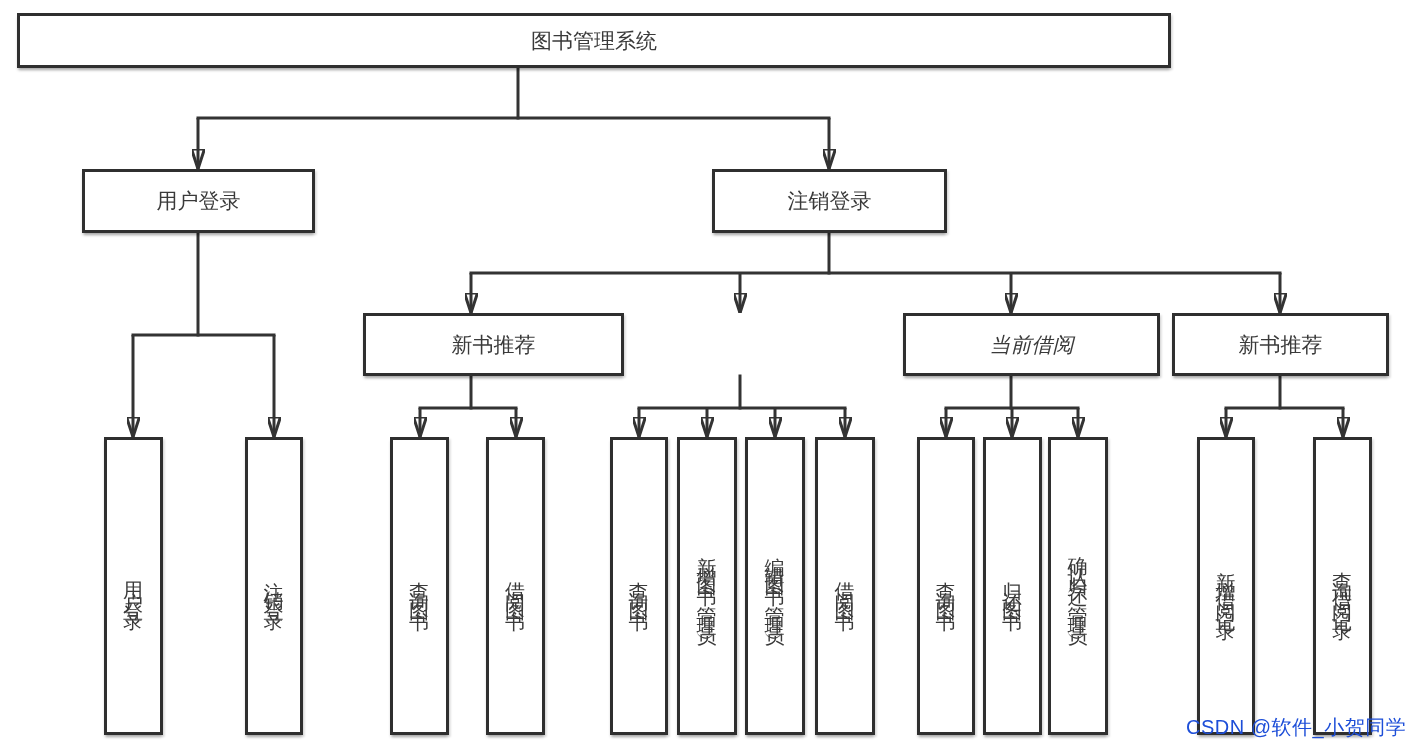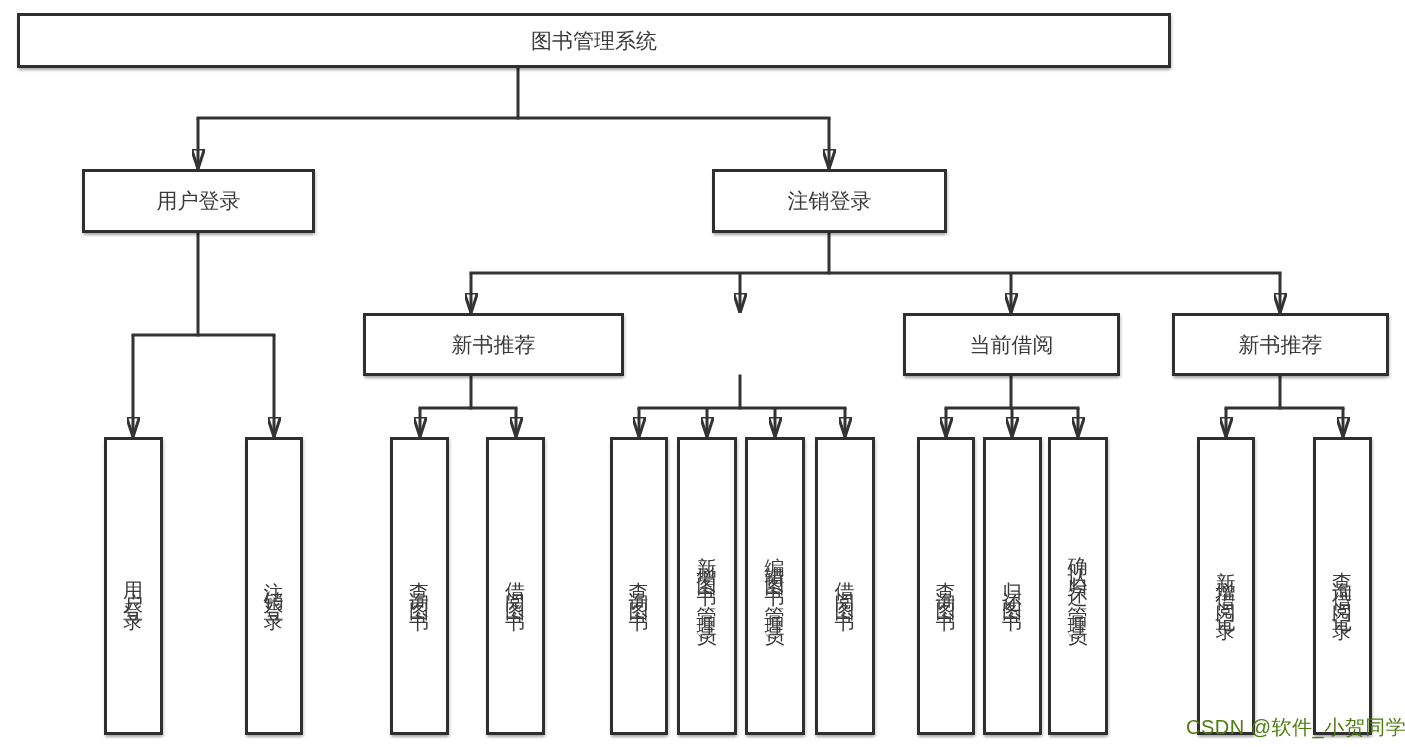--- a/index.html
+++ b/index.html
@@ -27,21 +27,21 @@
     writing-mode:vertical-rl;
     text-orientation:mixed;
     letter-spacing:10px;
     line-height:1;
     font-size:20px;
   }
   #watermark{
     position:absolute;
     left:1186px;top:714px;
     font-size:20px;
-    color:#4d7c0f;
+    color:#1d4ed8;
     letter-spacing:0.5px;
     z-index:10;
     white-space:nowrap;
   }
 </style>
 </head>
 <body>
 
 <div id="stage">
 
@@ -114,21 +114,21 @@
   <div class="node" style="left:82px;top:169px;width:233px;height:64px;">
     <span>用户登录</span>
   </div>
   <div class="node" style="left:712px;top:169px;width:235px;height:64px;">
     <span>注销登录</span>
   </div>
 
   <div class="node" style="left:363px;top:313px;width:261px;height:63px;">
     <span>新书推荐</span>
   </div>
-  <div class="node" style="left:903px;top:313px;width:217px;height:63px;">
+  <div class="node" style="left:903px;top:313px;width:257px;height:63px;font-style:italic;">
     <span>当前借阅</span>
   </div>
   <div class="node" style="left:1172px;top:313px;width:217px;height:63px;">
     <span>新书推荐</span>
   </div>
 
   <div class="node vnode" style="left:104px;top:437px;width:59px;height:298px;">
     <span>用户登录</span>
   </div>
   <div class="node vnode" style="left:245px;top:437px;width:58px;height:298px;">

